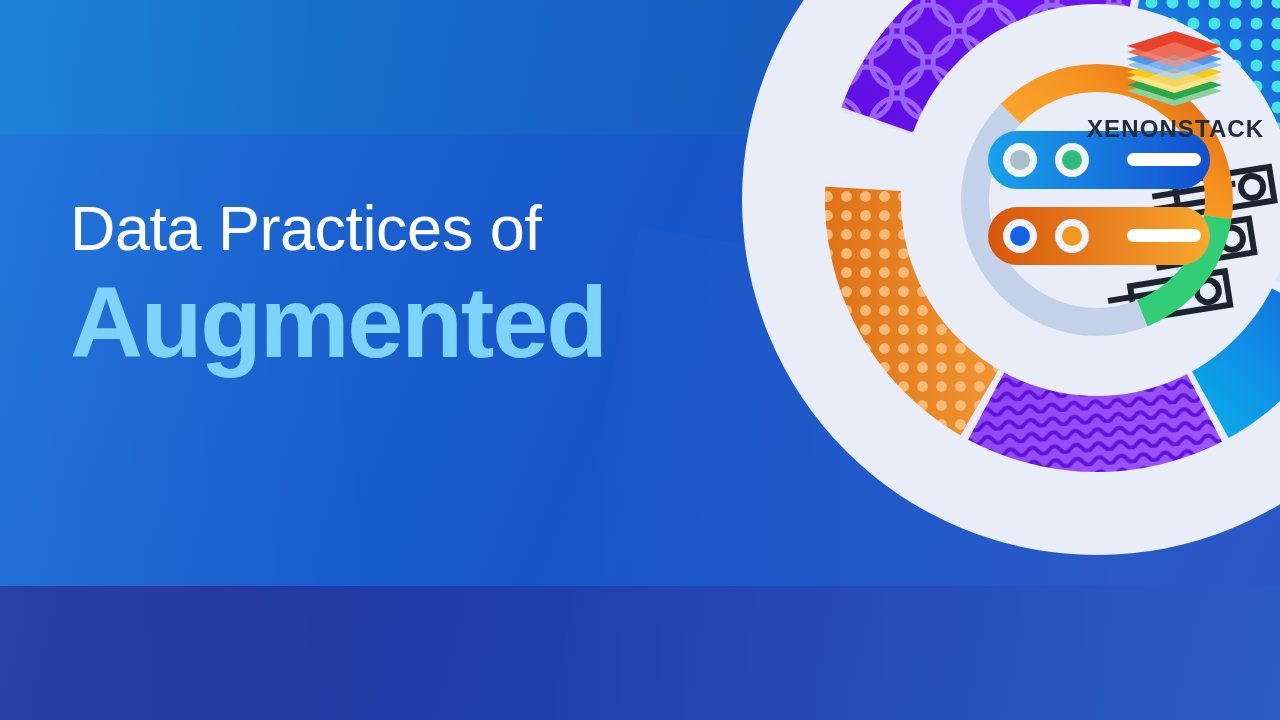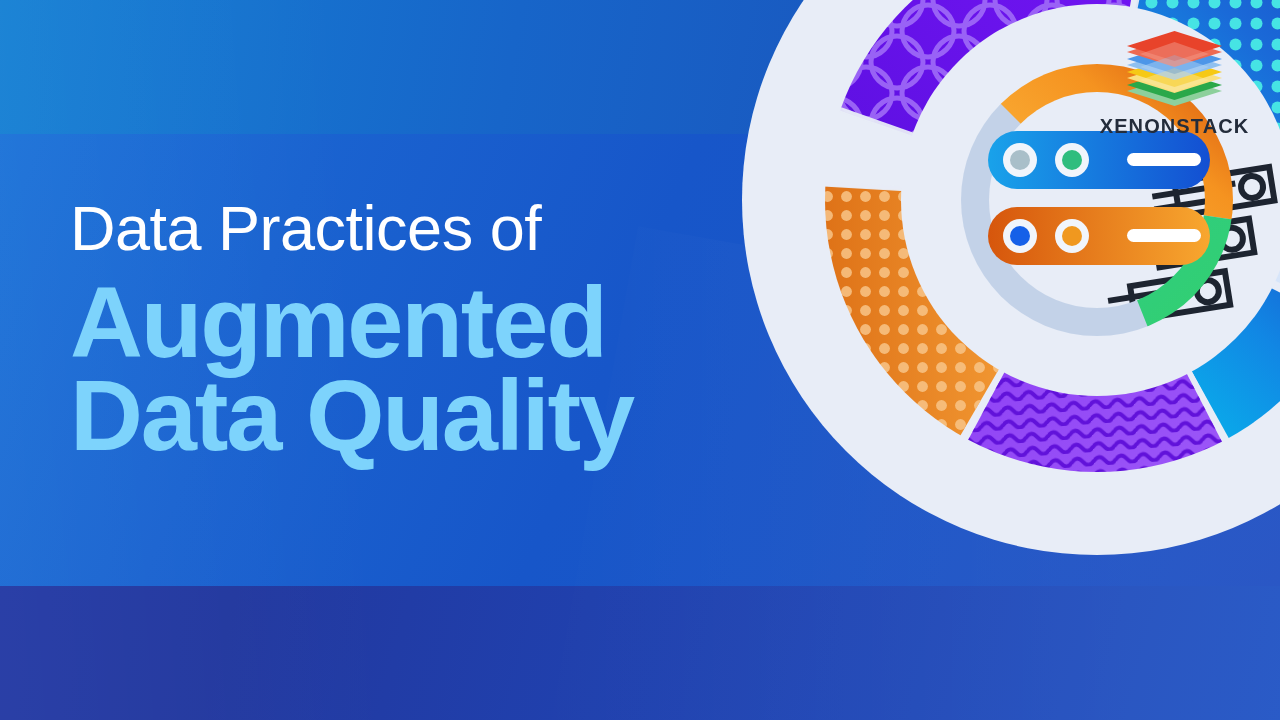--- a/index.html
+++ b/index.html
@@ -73,21 +73,21 @@
   }
   .title-big .ln2{display:block;margin-top:-11px;}
 
   
   .brand{
     position:absolute;left:1087px;top:18px;width:175px;text-align:center;
   }
   .brand-mark{width:175px;height:96px;display:block;}
   .brand-name{
     color:#232c3b;
-    font-size:20px;
+    font-size:24px;
     font-weight:700;
     letter-spacing:1.1px;
     margin-top:1px;
   }
 </style>
 </head>
 <body>
 
 <div id="stage">
 
@@ -267,21 +267,20 @@
           <rect x="385" y="384" width="74" height="13" rx="6.5" fill="#ffffff"></rect>
         </g>
       </g>
     </svg>
   </div>
 
   <div class="title-block">
     <div class="title-small">Data Practices of</div>
     <div class="title-big">
       <span class="ln1">Augmented</span>
-      <span class="ln2">Data Quality</span>
     </div>
   </div>
 
   <div class="brand">
     <svg class="brand-mark" viewBox="0 0 175 96" xmlns="http://www.w3.org/2000/svg">
 
       <g>
         <path d="M87.5 58 L135 73 L87.5 88 L40 73 Z" fill="#8dd09c"></path>
         <path d="M87.5 52 L135 67 L87.5 82 L40 67 Z" fill="#2aa84a"></path>
       </g>

